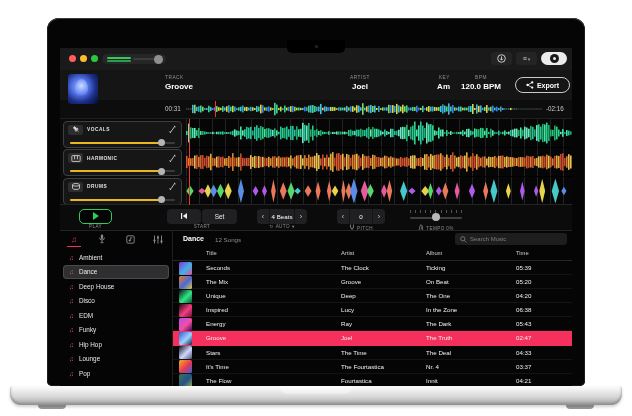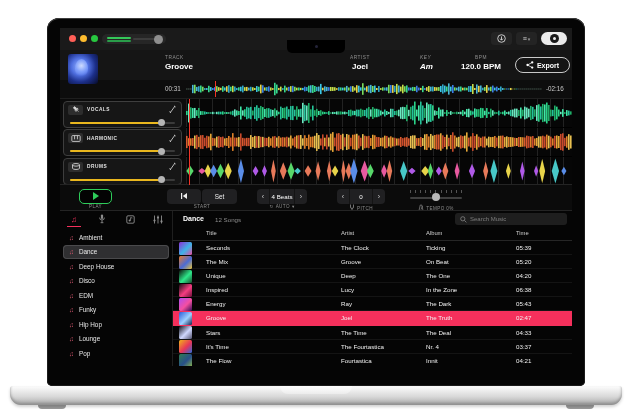--- a/index.html
+++ b/index.html
@@ -12,21 +12,21 @@
          border-radius:0 0 5px 5px;z-index:60;}
   .cam{position:absolute;left:calc(50% - 1.5px);top:5px;width:3px;height:3px;border-radius:50%;background:#24243a;}
   .base{position:absolute;left:10px;top:386px;width:612px;height:19px;
         background:linear-gradient(#fdfdfd,#d9d9d9 55%,#a8a8a8);border-radius:3px 3px 11px 11px;
         box-shadow:inset 0 -2px 3px #8f8f8f, 0 2px 3px rgba(0,0,0,.18);z-index:40;}
   .scoop{position:absolute;left:calc(50% - 36px);top:0;width:72px;height:8px;
          background:linear-gradient(#ffffff,#ececec);border-radius:0 0 9px 9px;}
   .foot{position:absolute;top:404px;width:28px;height:5px;background:#9a9a9a;border-radius:0 0 4px 4px;z-index:39;}
   .f-left{left:38px;} .f-right{left:566px;}
   
-  .app{position:absolute;left:13px;top:10px;width:512px;height:338px;background:#eab308;color:#fff;overflow:hidden;}
+  .app{position:absolute;left:13px;top:30px;width:512px;height:338px;background:#eab308;color:#fff;overflow:hidden;}
   .titlebar{position:absolute;left:0;top:0;width:512px;height:22px;background:#1a1a1a;border-bottom:1px solid #090909;}
   .tl{position:absolute;top:7px;width:7px;height:7px;border-radius:50%;}
   .tl.red{left:9px;background:#ff5f57;} .tl.yellow{left:20px;background:#febc2e;} .tl.green{left:31px;background:#28c840;}
   .xfader{position:absolute;left:42px;top:6px;width:64px;height:10px;background:#262626;border-radius:5px;}
   .xf-l{position:absolute;left:5px;width:24px;height:1.6px;background:#34c759;border-radius:1px;}
   .xf-l.a{top:3px;} .xf-l.b{top:6px;background:#2a9d4a;}
   .xf-tail{position:absolute;left:31px;top:4.4px;width:22px;height:1.4px;background:#3c3c3c;border-radius:1px;}
   .xf-knob{position:absolute;left:52px;top:0.5px;width:9px;height:9px;border-radius:50%;background:#8f8f8f;}
   .tb-right{position:absolute;right:5px;top:4px;display:flex;gap:4px;align-items:center;}
   .tb-btn{width:21px;height:13px;background:#242424;border:none;border-radius:3.5px;color:#d8d8d8;
@@ -39,21 +39,21 @@
   
   .trackheader{position:absolute;left:0;top:22px;width:512px;height:30px;background:#151515;}
   .albumart{position:absolute;left:8px;top:26px;width:30px;height:30px;border-radius:3px;z-index:10;
             background:radial-gradient(circle at 40% 42%,#9db8ff 0%,#4f6fe0 34%,#1c2f8a 62%,#090f33 95%);}
   .albumart::after{content:"";position:absolute;left:7px;top:5px;width:13px;height:19px;border-radius:50%;
             background:radial-gradient(circle at 50% 35%,#dce6ff 0%,#7fa0ff 45%,transparent 75%);opacity:.8;}
   .meta{position:absolute;top:5px;}
   .meta .lbl{display:block;font-size:4.8px;letter-spacing:.5px;color:#8f8f8f;}
   .meta .val{display:block;font-size:8px;font-weight:bold;color:#fff;margin-top:2px;}
   .m-track{left:105px;} .m-artist{left:268px;width:64px;text-align:center;}
-  .m-key{left:360px;width:30px;text-align:left;font-style:italic;} .m-bpm{left:392px;width:58px;text-align:center;}
+  .m-key{left:360px;width:30px;text-align:right;} .m-bpm{left:392px;width:58px;text-align:center;}
   .export{position:absolute;left:455px;top:7px;width:55px;height:16px;background:transparent;
           border:1px solid #c9c9c9;border-radius:8.5px;color:#fff;font-size:7px;font-weight:bold;
           display:flex;align-items:center;justify-content:center;gap:3px;padding:0;}
   
   .overviewrow{position:absolute;left:0;top:52px;width:512px;height:18px;background:#0d0d0d;}
   .time{position:absolute;top:5px;font-size:6.3px;color:#c9c9c9;}
   .t-elapsed{left:105px;} .t-remaining{left:486px;}
   .overview-wave{position:absolute;left:126px;top:1px;width:359px;height:16px;}
   .overview-wave svg{display:block;}
   .playhead{position:absolute;width:1px;background:#f03428;z-index:20;}

